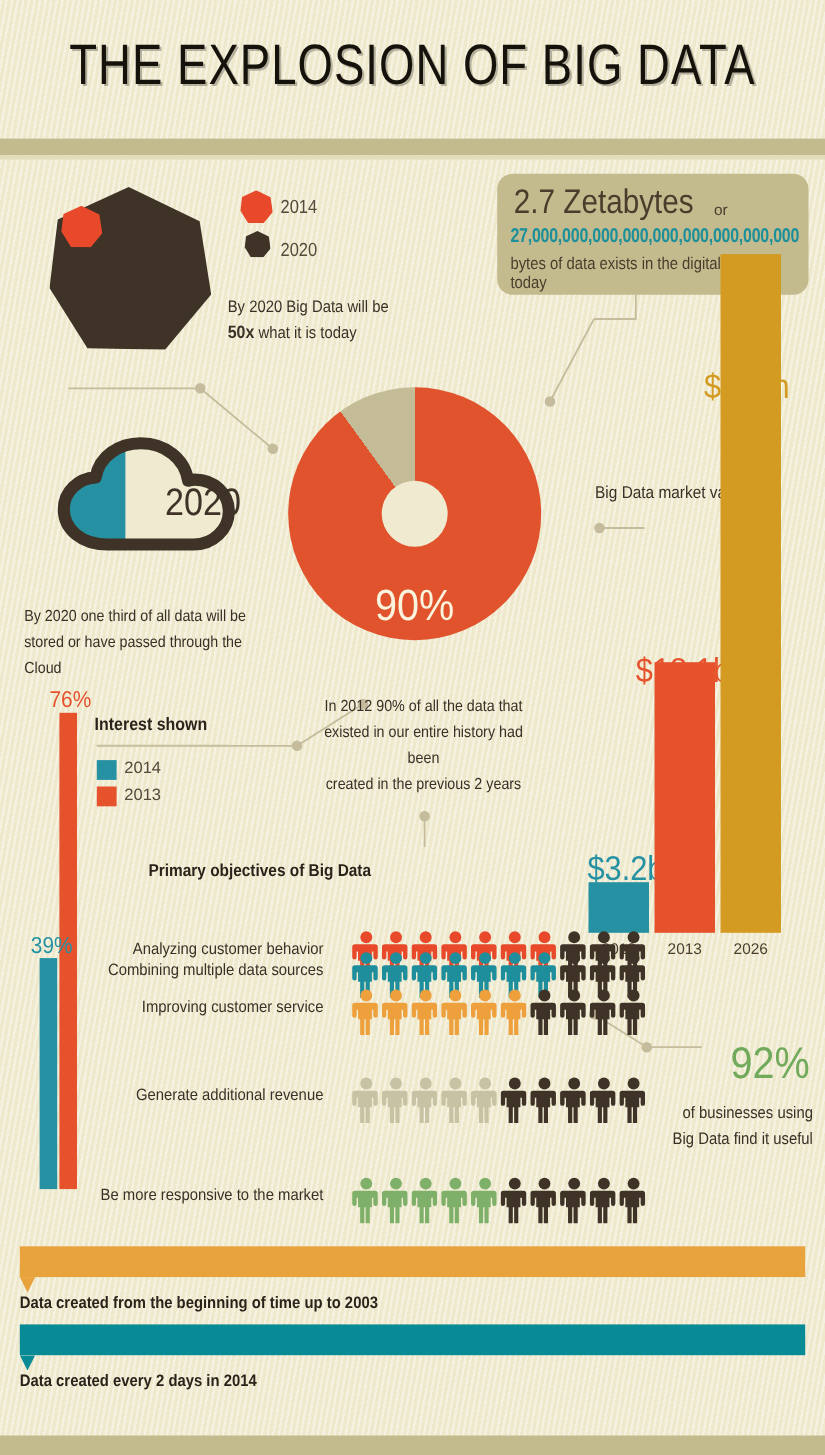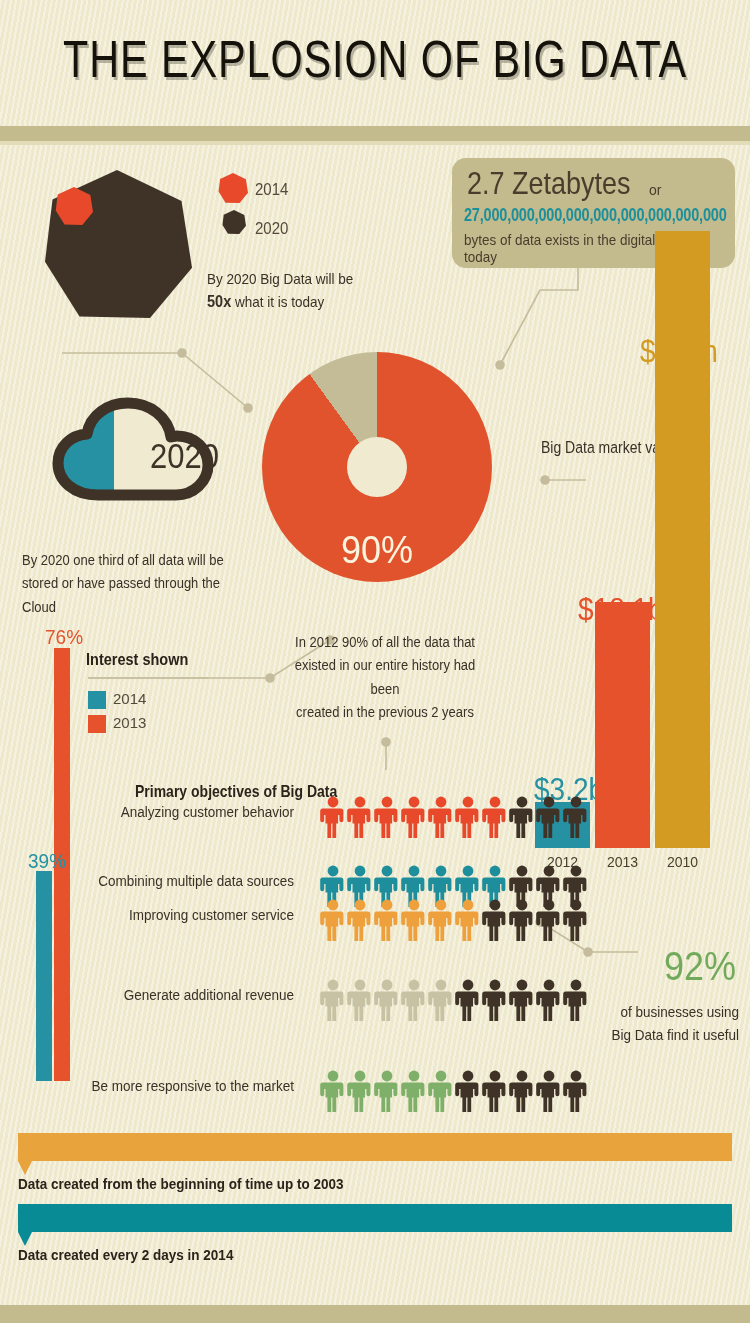--- a/index.html
+++ b/index.html
@@ -271,37 +271,37 @@
   <div id="bars-title" class="cap">Big Data market value</div>
   <div id="bars-wrap">
     <div id="val-2017" class="vbar-val">$47bn</div>
     <div id="val-2013" class="vbar-val">$18.1bn</div>
     <div id="val-2010" class="vbar-val">$3.2bn</div>
     <div id="vbar-2010" class="vbar"></div>
     <div id="vbar-2013" class="vbar"></div>
     <div id="vbar-2017" class="vbar"></div>
     <div id="cat-2010" class="vbar-cat">2012</div>
     <div id="cat-2013" class="vbar-cat">2013</div>
-    <div id="cat-2017" class="vbar-cat">2010</div>
+    <div id="cat-2017" class="vbar-cat">2026</div>
   </div>
 
   <div id="int-val-2013">76%</div>
   <div id="int-bar-2013"></div>
   <div id="int-val-2012">39%</div>
   <div id="int-bar-2012"></div>
   <div id="int-title" class="cap">Interest shown</div>
   <div id="int-rule"></div>
   <div id="int-sw-2012"></div>
   <div id="int-sw-2013"></div>
   <div id="int-lbl-2012">2014</div>
   <div id="int-lbl-2013">2013</div>
 
   <div id="obj-title" class="cap">Primary objectives of Big Data</div>
   <div id="obj-rows">
-      <div class="obj-row" style="top: 792px;">
+      <div class="obj-row" style="top: 842px;">
         <div class="obj-label">Analyzing customer behavior</div>
         <div class="obj-people">
           <svg width="26" height="42" viewBox="0 0 26 42">
             <circle cx="13" cy="6" r="5.4" fill="#e8492b"></circle>
             <path d="M5.2 12.5 h15.6 a2.6 2.6 0 0 1 2.6 2.6 v9.2 a2 2 0 0 1 -4 0 v-5.4 h-1.3 v8.6 h-1.9 v13.9 a1.9 1.9 0 0 1 -3.8 0 v-13.9 h-1.2 v13.9 a1.9 1.9 0 0 1 -3.8 0 v-13.9 h-1.9 v-8.6 h-1.3 v5.4 a2 2 0 0 1 -4 0 v-9.2 a2.6 2.6 0 0 1 2.6 -2.6 z" fill="#e8492b"></path>
           </svg>
           <svg width="26" height="42" viewBox="0 0 26 42">
             <circle cx="13" cy="6" r="5.4" fill="#e8492b"></circle>
             <path d="M5.2 12.5 h15.6 a2.6 2.6 0 0 1 2.6 2.6 v9.2 a2 2 0 0 1 -4 0 v-5.4 h-1.3 v8.6 h-1.9 v13.9 a1.9 1.9 0 0 1 -3.8 0 v-13.9 h-1.2 v13.9 a1.9 1.9 0 0 1 -3.8 0 v-13.9 h-1.9 v-8.6 h-1.3 v5.4 a2 2 0 0 1 -4 0 v-9.2 a2.6 2.6 0 0 1 2.6 -2.6 z" fill="#e8492b"></path>
           </svg>

